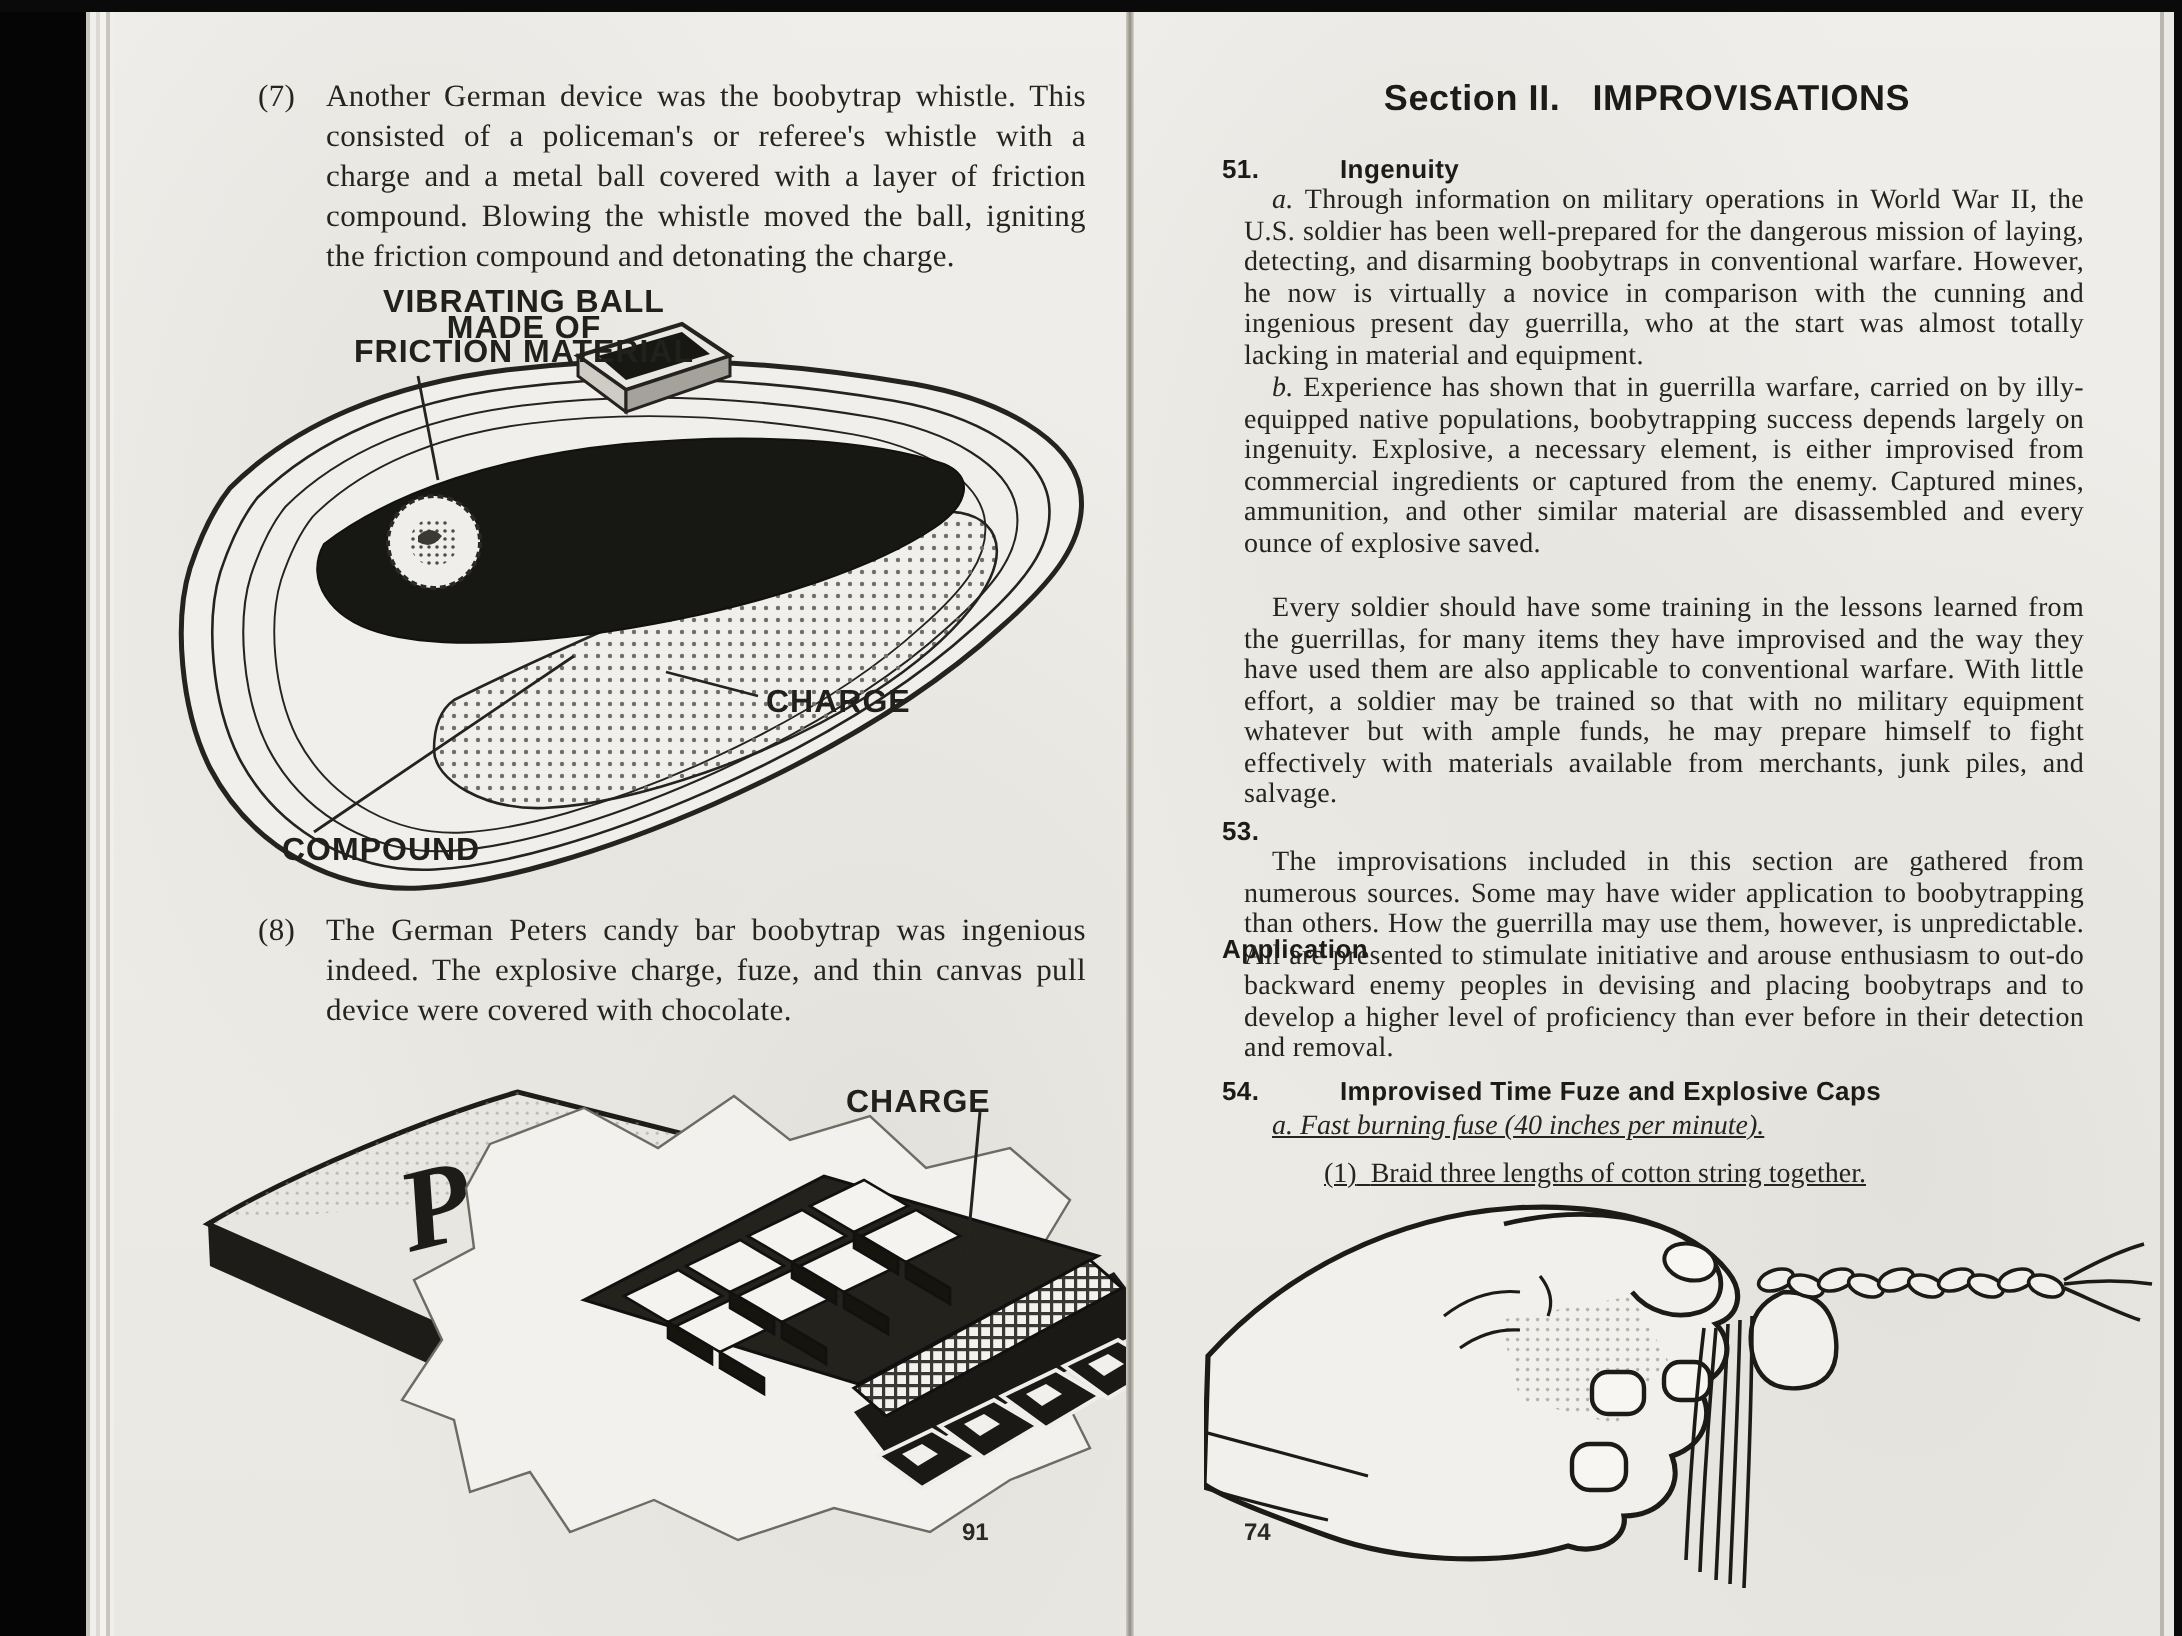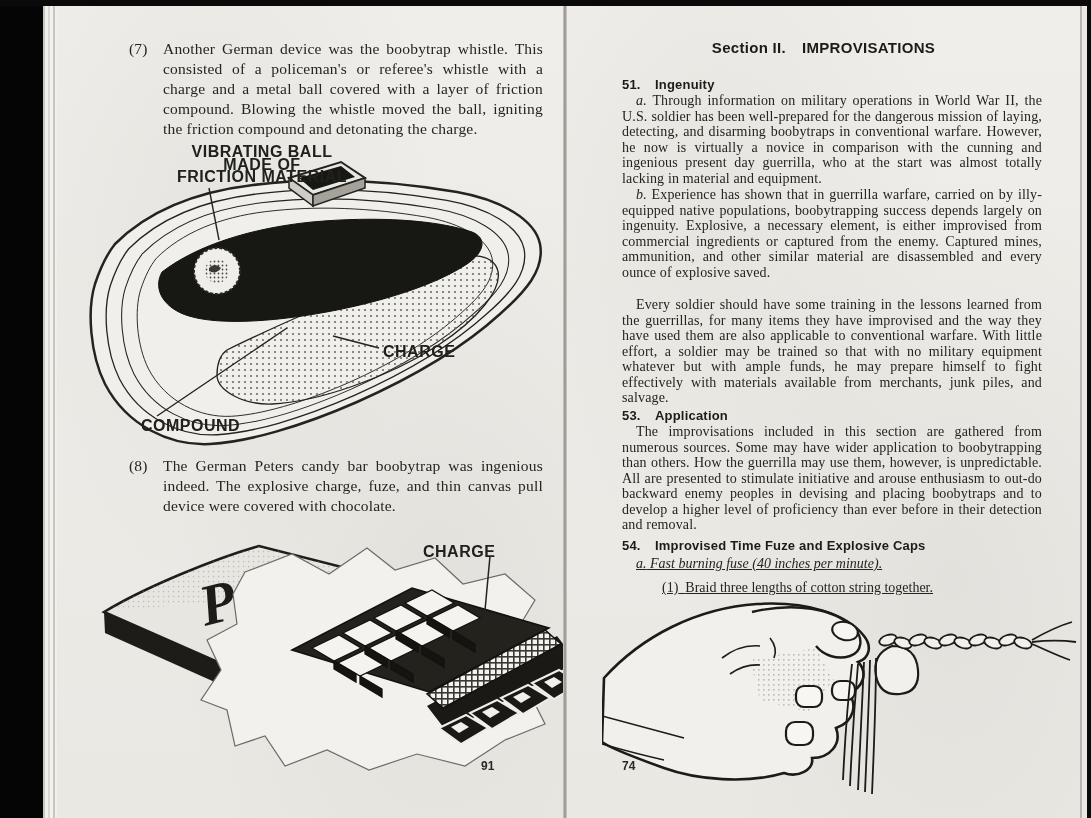--- a/index.html
+++ b/index.html
@@ -24,25 +24,25 @@
   #right-page{left:567px;width:513px;}
 
   
   .hang-para{position:absolute;display:flex;font-size:15.5px;line-height:20px;letter-spacing:.2px;}
   .hang-para .plbl{width:34px;flex:0 0 34px;}
   .hang-para .ptxt{flex:1;text-align:justify;}
   .rp-body{position:absolute;left:55px;width:420px;font-size:14px;line-height:15.5px;
            text-align:justify;letter-spacing:.15px;margin:0;}
   .rp-body.indent{text-indent:14px;}
   .ital{font-style:italic;}
-  .sec-head{position:absolute;left:55px;width:420px;font-family:"Liberation Sans",sans-serif;
-            font-weight:bold;font-size:13px;letter-spacing:.2px;color:#1c1b18;display:flex;}
+  .sec-head{position:absolute;left:44px;width:420px;font-family:"Liberation Sans",sans-serif;
+            font-weight:bold;font-size:13px;letter-spacing:.2px;color:#1c1b18;display:flex;gap:26px;}
   .sec-head .num{width:33px;flex:0 0 33px;}
   .section-header{position:absolute;left:0;width:100%;text-align:center;
-            font-family:"Liberation Sans",sans-serif;font-weight:bold;font-size:15px;
+            font-family:"Liberation Sans",sans-serif;font-weight:bold;font-size:18px;
             letter-spacing:.3px;color:#1c1b18;}
   .section-header .gap{display:inline-block;width:16px;}
   .fig-label{position:absolute;font-family:"Liberation Sans",sans-serif;font-weight:600;
              font-size:16px;line-height:12.5px;letter-spacing:.5px;color:#20201d;white-space:pre-line;}
   .page-num{position:absolute;font-family:"Liberation Sans",sans-serif;font-weight:bold;
             font-size:12px;color:#2a2926;text-align:center;}
   svg{position:absolute;}
   .itm{position:absolute;left:55px;width:420px;font-size:14px;line-height:15.5px;margin:0;text-decoration:underline;}
 </style>
 </head>
@@ -215,21 +215,21 @@
 
     <div class="sec-head" style="top:77px;">
       <span class="num">51.</span>
       <span>Ingenuity</span>
     </div>
     <p class="rp-body indent" style="top:93px;"><span class="ital">a.</span> <span>Through information on military operations in World War II, the U.S. soldier has been well-prepared for the dangerous mission of laying, detecting, and disarming boobytraps in conventional warfare. However, he now is virtually a novice in comparison with the cunning and ingenious present day guerrilla, who at the start was almost totally lacking in material and equipment.</span></p>
     <p class="rp-body indent" style="top:187px;"><span class="ital">b.</span> <span>Experience has shown that in guerrilla warfare, carried on by illy-equipped native populations, boobytrapping success depends largely on ingenuity. Explosive, a necessary element, is either improvised from commercial ingredients or captured from the enemy. Captured mines, ammunition, and other similar material are disassembled and every ounce of explosive saved.</span></p>
 
     <p class="rp-body indent" style="top:297px;">Every soldier should have some training in the lessons learned from the guerrillas, for many items they have improvised and the way they have used them are also applicable to conventional warfare. With little effort, a soldier may be trained so that with no military equipment whatever but with ample funds, he may prepare himself to fight effectively with materials available from merchants, junk piles, and salvage.</p>
 
-    <div class="sec-head" style="top:408px;">
+    <div class="sec-head" style="top:408px;flex-direction:column;">
       <span class="num">53.</span>
       <span>Application</span>
     </div>
     <p class="rp-body indent" style="top:424px;">The improvisations included in this section are gathered from numerous sources. Some may have wider application to boobytrapping than others. How the guerrilla may use them, however, is unpredictable. All are presented to stimulate initiative and arouse enthusiasm to out-do backward enemy peoples in devising and placing boobytraps and to develop a higher level of proficiency than ever before in their detection and removal.</p>
 
     <div class="sec-head" style="top:538px;">
       <span class="num">54.</span>
       <span>Improvised Time Fuze and Explosive Caps</span>
     </div>
     <p class="itm ital" style="top:556px;padding-left:14px;"><span>a.</span> <span>Fast burning fuse (40 inches per minute).</span></p>

